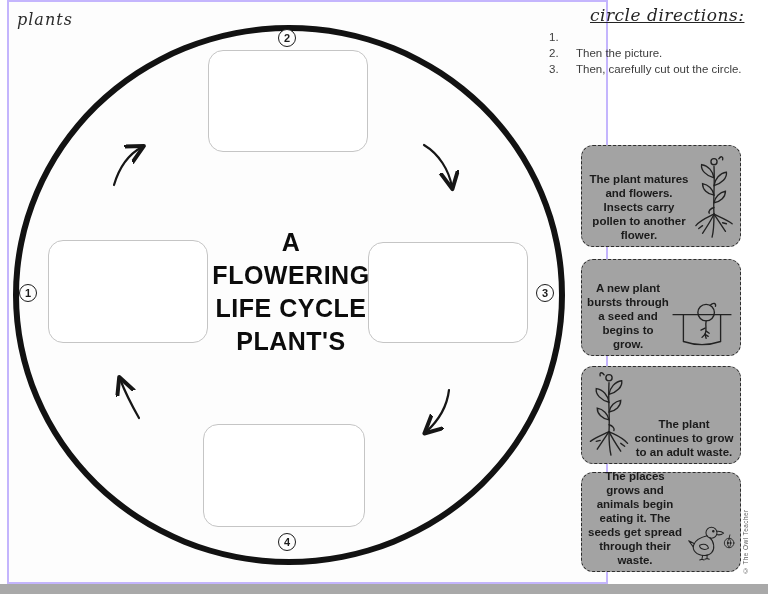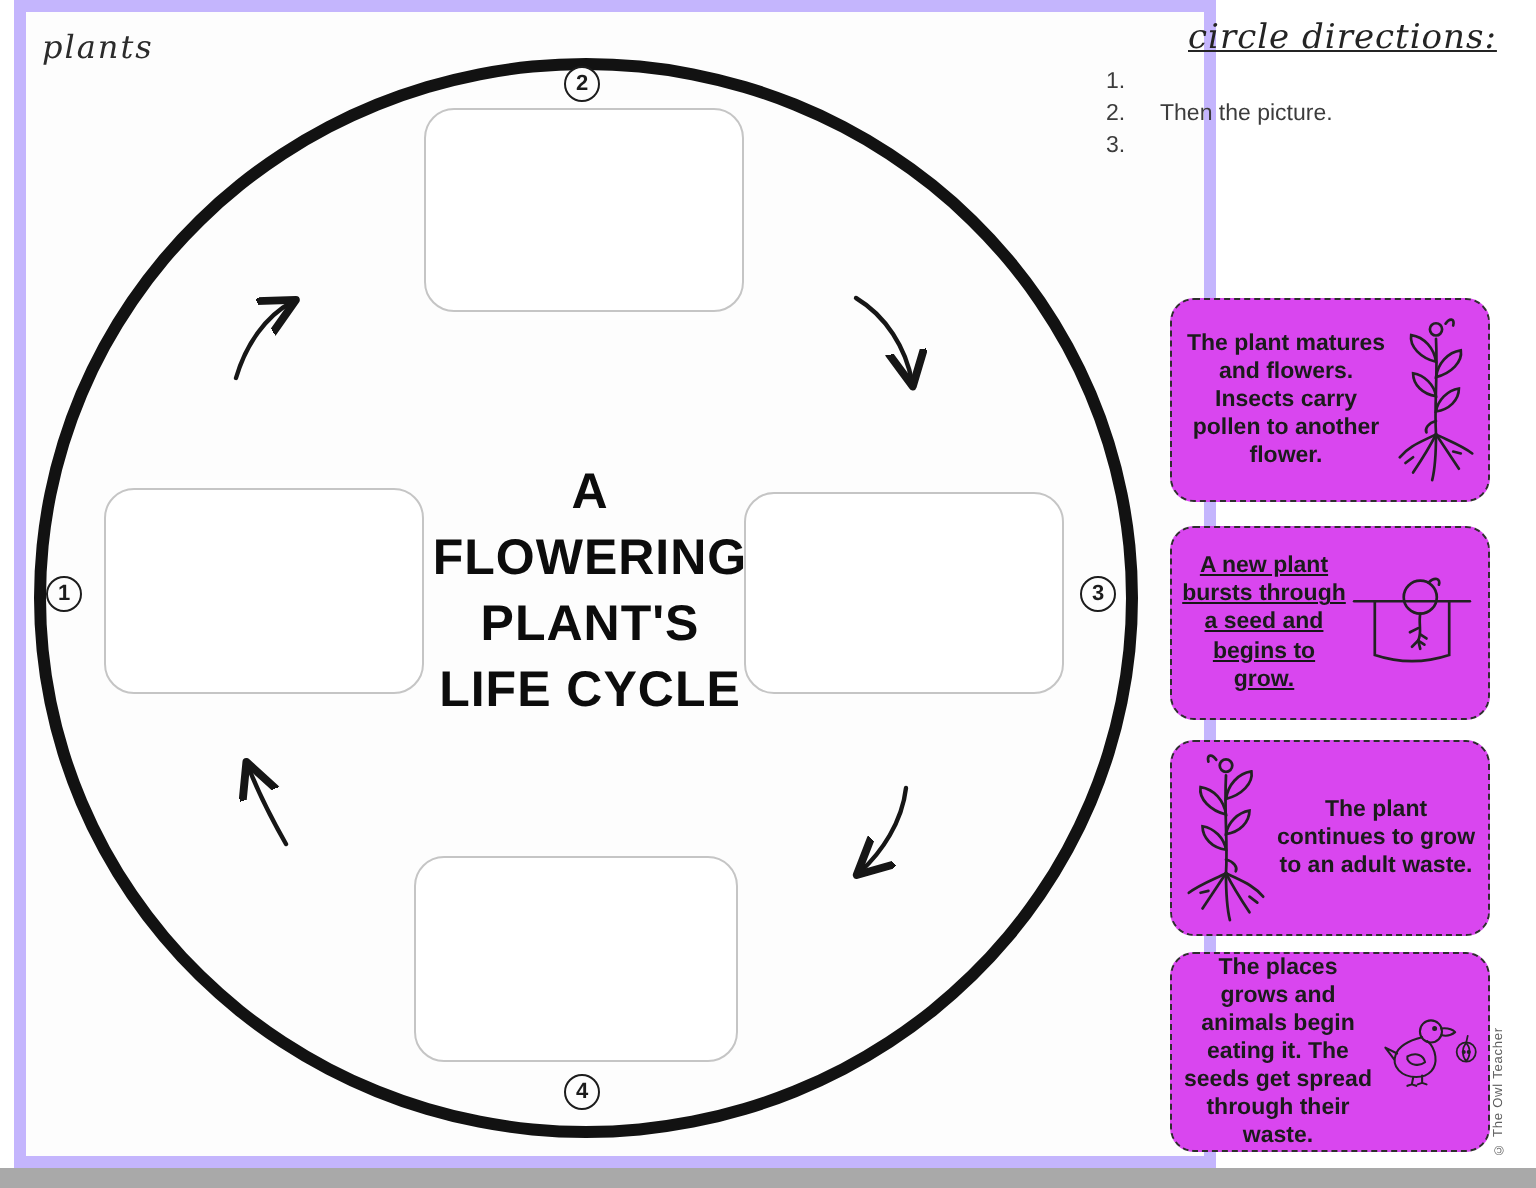--- a/index.html
+++ b/index.html
@@ -5,21 +5,21 @@
   html,body{margin:0;padding:0;}
   body{
     width:768px;height:594px;position:relative;overflow:hidden;
     background:#ffffff;
     font-family:"Liberation Sans", sans-serif;
     color:#161616;
   }
   .scan-strip{position:absolute;left:0;top:584px;width:768px;height:10px;background:#a9a9a9;}
   .page{
     position:absolute;left:7px;top:0;width:601px;height:584px;
-    box-sizing:border-box;border:6px solid #c4b5fd;background:#fdfdfd;
+    box-sizing:border-box;border:2px solid #c4b5fd;background:#fdfdfd;
   }
   
   .corner-label{
     position:absolute;left:8px;top:8px;
     font-family:"DejaVu Serif", serif;font-style:italic;
     font-size:16px;color:#2b2b2b;letter-spacing:1px;
   }
   
   .cycle-circle{
     position:absolute;left:4px;top:23px;width:552px;height:540px;
@@ -49,22 +49,22 @@
     font-family:"DejaVu Serif", serif;font-style:italic;
     font-size:17px;color:#242424;text-decoration:underline;
     letter-spacing:0.5px;white-space:nowrap;margin-left:29px;
   }
   .directions-list{position:absolute;left:540px;top:28px;width:206px;}
   .dir-item{display:flex;margin-bottom:1px;}
   .dir-num{width:27px;flex:none;font-size:11.5px;line-height:1.3;color:#3c3c3c;}
   .dir-text{flex:1;font-size:11.5px;line-height:1.3;color:#3c3c3c;}
   .card{
     position:absolute;left:572px;width:160px;box-sizing:border-box;
-    border:1.6px dashed #2e2e2e;border-radius:12px;background:#d946ef;
-    display:flex;align-items:center;padding:4px 5px;gap:2px;
+    border:1.6px dashed #2e2e2e;border-radius:12px;background:#a3a3a3;
+    display:flex;align-items:flex-end;padding:4px 5px;gap:2px;
   }
   .card-text{
     flex:1;text-align:center;font-size:11.5px;line-height:1.22;
     font-weight:600;color:#1b1b1b;
   }
   .card-art{flex:none;}
   .mirrored{transform:scaleX(-1);}
   .copyright{
     position:absolute;left:733px;top:468px;height:104px;
     writing-mode:vertical-rl;transform:rotate(180deg);
@@ -87,22 +87,22 @@
   <div class="placeholder-box" style="left:194px;top:422px;width:162px;height:103px;"></div>
 
   <div class="num-marker" style="left:10px;top:282px;">1</div>
   <div class="num-marker" style="left:269px;top:27px;">2</div>
   <div class="num-marker" style="left:527px;top:282px;">3</div>
   <div class="num-marker" style="left:269px;top:531px;">4</div>
 
   <div class="cycle-title">
     <span>A</span>
     <span>FLOWERING</span>
+    <span>LIFE CYCLE</span>
     <span>PLANT'S</span>
-    <span>LIFE CYCLE</span>
   </div>
 
   <svg class="arrows-layer" viewBox="0 0 743 572">
     <defs>
       <marker id="ah" markerWidth="11" markerHeight="11" refX="7" refY="4.5" orient="auto">
         <path d="M0,0.5 L8,4.5 L0,8.5" fill="none" stroke="#161616" stroke-width="1.8" stroke-linecap="round" stroke-linejoin="round"></path>
       </marker>
     </defs>
     <path d="M105,183 C110,166 120,152 133,145" fill="none" stroke="#161616" stroke-width="2.2" stroke-linecap="round" marker-end="url(#ah)"></path>
     <path d="M415,143 C430,152 440,168 443,185" fill="none" stroke="#161616" stroke-width="2.2" stroke-linecap="round" marker-end="url(#ah)"></path>
@@ -114,20 +114,21 @@
   <div class="directions-list">
     <div class="dir-item">
       <span class="dir-num">1.</span>
     </div>
     <div class="dir-item">
       <span class="dir-num">2.</span>
       <span class="dir-text">Then the picture.</span>
     </div>
     <div class="dir-item">
       <span class="dir-num">3.</span>
+      <span class="dir-text">Then, carefully cut out the circle.</span>
     </div>
   </div>
 
   <div class="card" style="top:143px;height:102px;">
     <div class="card-text">The plant matures and flowers. Insects carry pollen to another flower.</div>
     <svg class="lineart card-art" width="42" height="90" viewBox="0 0 44 92">
       <g fill="none" stroke="#222" stroke-width="1.4" stroke-linecap="round">
         <path d="M22,14 C23,34 21,48 22,64"></path>
         <circle cx="22" cy="9" r="3.2"></circle>
         <path d="M27,6 C29,3 32,3 31,7"></path>
@@ -140,21 +141,21 @@
         <path d="M22,64 C18,72 14,78 10,84"></path>
         <path d="M22,64 C22,72 22,80 20,88"></path>
         <path d="M22,64 C26,70 30,76 34,82"></path>
         <path d="M22,64 C28,67 36,70 41,74"></path>
         <path d="M10,76 L6,79"></path>
         <path d="M31,73 L35,74"></path>
       </g>
     </svg>
   </div>
 
-  <div class="card" style="top:257px;height:97px;text-decoration:underline;">
+  <div class="card" style="top:257px;height:97px;">
     <div class="card-text" style="flex:0 0 82px;">A new plant bursts through a seed and begins to grow.</div>
     <svg class="lineart card-art" width="62" height="50" viewBox="0 0 60 46">
       <g fill="none" stroke="#222" stroke-width="1.3" stroke-linecap="round">
         <path d="M2,12 L58,12"></path>
         <path d="M12,12 L12,38 Q30,44 48,38 L48,12"></path>
         <circle cx="34" cy="10" r="8"></circle>
         <path d="M38,3 C41,0 44,1 43,4"></path>
         <path d="M34,18 C33,23 35,27 33,31"></path>
         <path d="M33,25 L29,27"></path>
         <path d="M34,28 L37,30"></path>

